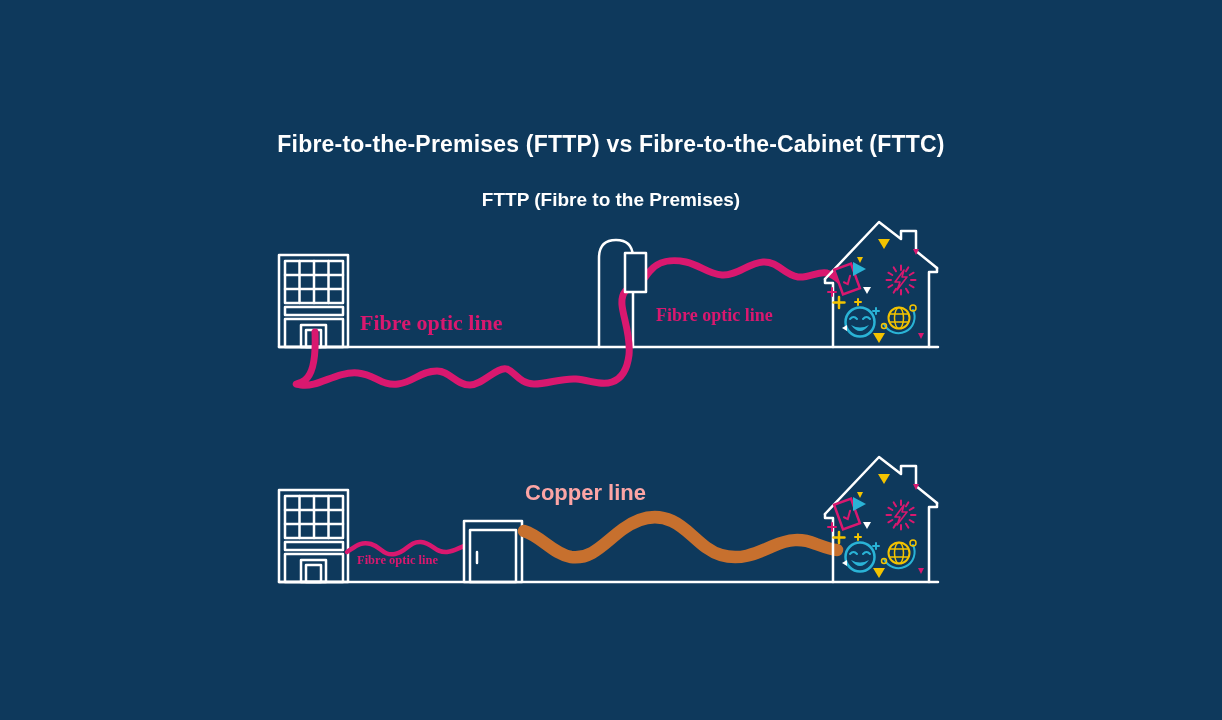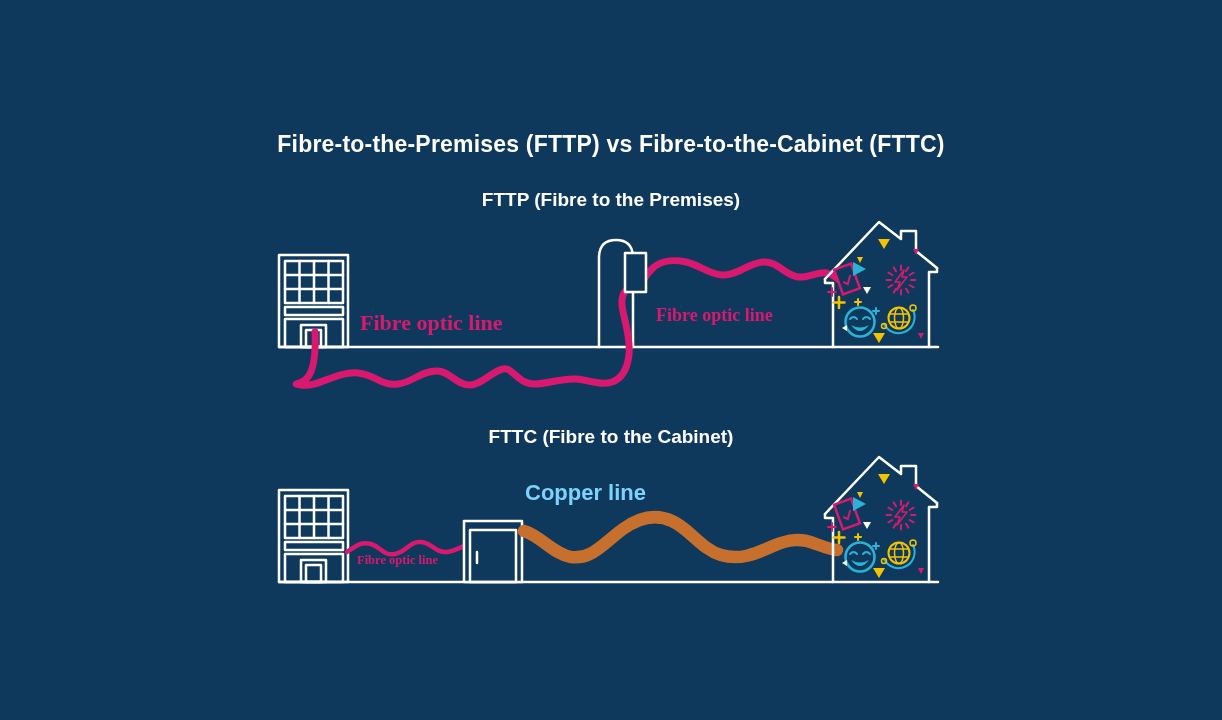--- a/index.html
+++ b/index.html
@@ -5,21 +5,21 @@
   html,body{margin:0;padding:0;}
   body{background:#0e395c;font-family:"Liberation Sans", sans-serif;}
   .stage{position:relative;width:1222px;height:720px;background:#0e395c;overflow:hidden;}
   .art{position:absolute;left:0;top:0;width:1222px;height:720px;}
   .txt{position:absolute;white-space:nowrap;font-weight:bold;}
   .title{top:131px;left:0;width:1222px;text-align:center;color:#ffffff;font-size:23px;letter-spacing:.2px;}
   .heading{left:0;width:1222px;text-align:center;color:#ffffff;font-size:19px;}
   .h-fttp{top:189px;}
   .h-fttc{top:426px;}
   .lbl-pink{color:#d9186f;font-family:Liberation Serif, serif;}
-  .lbl-copper{color:#7dd3fc;}
+  .lbl-copper{color:#fca5a5;}
   .lbl-fttp-under{top:310px;left:360px;font-size:22px;}
   .lbl-fttp-over{top:305px;left:656px;font-size:18px;}
   .lbl-copper-line{top:480px;left:525px;font-size:22px;}
   .lbl-fttc-fibre{top:553px;left:357px;font-size:12.5px;}
   svg .w{stroke:#ffffff;stroke-width:2.5;fill:none;stroke-linecap:round;stroke-linejoin:round;}
   svg .wf{stroke:#ffffff;stroke-width:2.5;fill:#0e395c;stroke-linejoin:round;}
   svg .pk{stroke:#d9186f;fill:none;stroke-linecap:round;stroke-linejoin:round;}
   svg .cu{stroke:#c7702e;fill:none;stroke-linecap:round;stroke-linejoin:round;}
   svg .cy{stroke:#2ab3d6;fill:none;stroke-linecap:round;stroke-linejoin:round;}
   svg .yl{stroke:#f3c300;fill:none;stroke-linecap:round;stroke-linejoin:round;}
@@ -122,17 +122,16 @@
         C741 561 757 553 773 546 C789 539 801 538 816 544
         C827 548 833 550 837 550"></path>
       <use href="#house" x="822" y="455"></use>
     </g>
   </svg>
 
   <div class="txt title">Fibre-to-the-Premises (FTTP) vs Fibre-to-the-Cabinet (FTTC)</div>
   <div class="txt heading h-fttp">FTTP (Fibre to the Premises)</div>
   <div class="txt lbl-pink lbl-fttp-under">Fibre optic line</div>
   <div class="txt lbl-pink lbl-fttp-over">Fibre optic line</div>
-  <div class="txt heading h-fttc">FTTC (Fibre to the Cabinet)</div>
   <div class="txt lbl-copper lbl-copper-line">Copper line</div>
   <div class="txt lbl-pink lbl-fttc-fibre">Fibre optic line</div>
 
 </div>
 
 </body></html>

